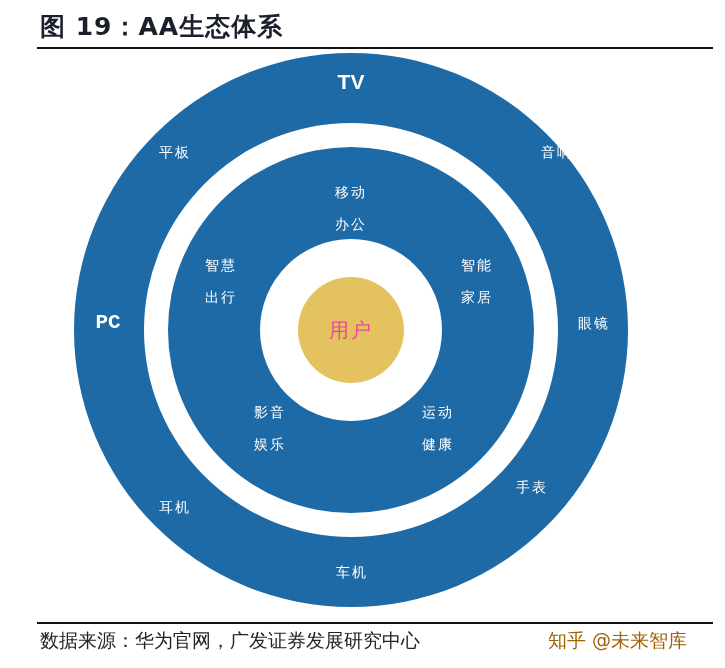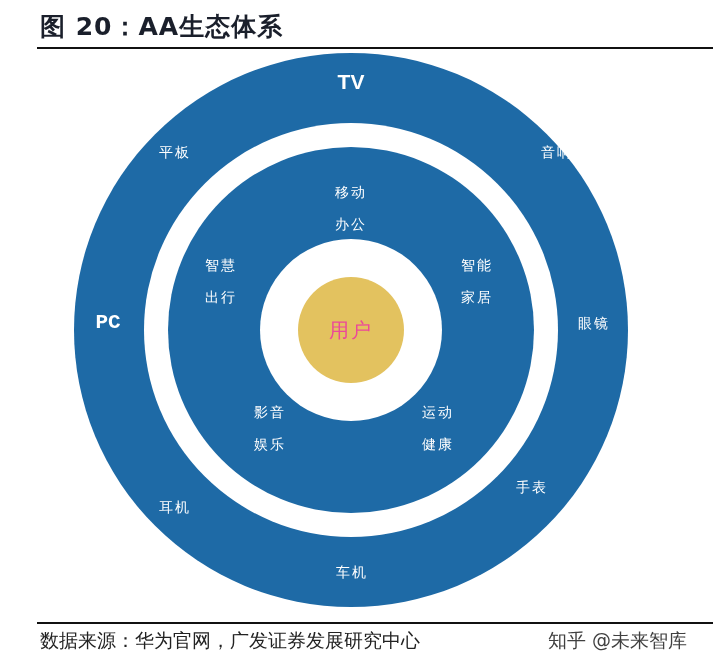--- a/index.html
+++ b/index.html
@@ -4,32 +4,32 @@
   <style>
     html, body { margin: 0; padding: 0; background: #ffffff; }
     body { width: 725px; height: 668px; position: relative; overflow: hidden;
            font-family: "DejaVu Serif", "Liberation Serif", serif; }
     .title { position: absolute; left: 40px; top: 10px; font-family: "DejaVu Sans", "Liberation Sans", sans-serif;
              font-weight: bold; font-size: 25px; color: #1a1f2b; letter-spacing: 1px; white-space: nowrap; }
     .rule { position: absolute; left: 37px; width: 676px; height: 2px; background: #111; }
     .rule.top { top: 47px; }
     .rule.bottom { top: 622px; }
     .source { position: absolute; left: 40px; top: 628px; font-size: 19px; color: #222; white-space: nowrap; }
-    .watermark { position: absolute; left: 548px; top: 628px; font-size: 19px; color: #404040;
+    .watermark { position: absolute; left: 548px; top: 628px; font-size: 19px; color: #a16207;
                  font-family: "DejaVu Sans", "Liberation Sans", sans-serif; white-space: nowrap; }
     .circle { position: absolute; border-radius: 50%; }
     .lbl { position: absolute; color: #ffffff; font-size: 14px; white-space: nowrap;
            transform: translate(-50%, -50%); text-align: center; line-height: 32px; letter-spacing: 2px; }
     .lbl.en { font-family: "Liberation Sans", "DejaVu Sans", sans-serif; font-weight: bold; font-size: 21px; letter-spacing: 0; }
     .core-lbl { position: absolute; color: #ec4899; font-size: 20px; transform: translate(-50%, -50%); white-space: nowrap; letter-spacing: 2px; }
   </style>
 </head>
 <body>
 
-<div class="title">图 20：AA生态体系</div>
+<div class="title">图 19：AA生态体系</div>
 <div class="rule top"></div>
 
 <div>
 
   <div class="circle" style="left:74px; top:53px; width:554px; height:554px; background:#1e6aa6;"></div>
 
   <div class="circle" style="left:144px; top:123px; width:414px; height:414px; background:#ffffff;"></div>
 
   <div class="circle" style="left:168px; top:147px; width:366px; height:366px; background:#1e6aa6;"></div>
 

